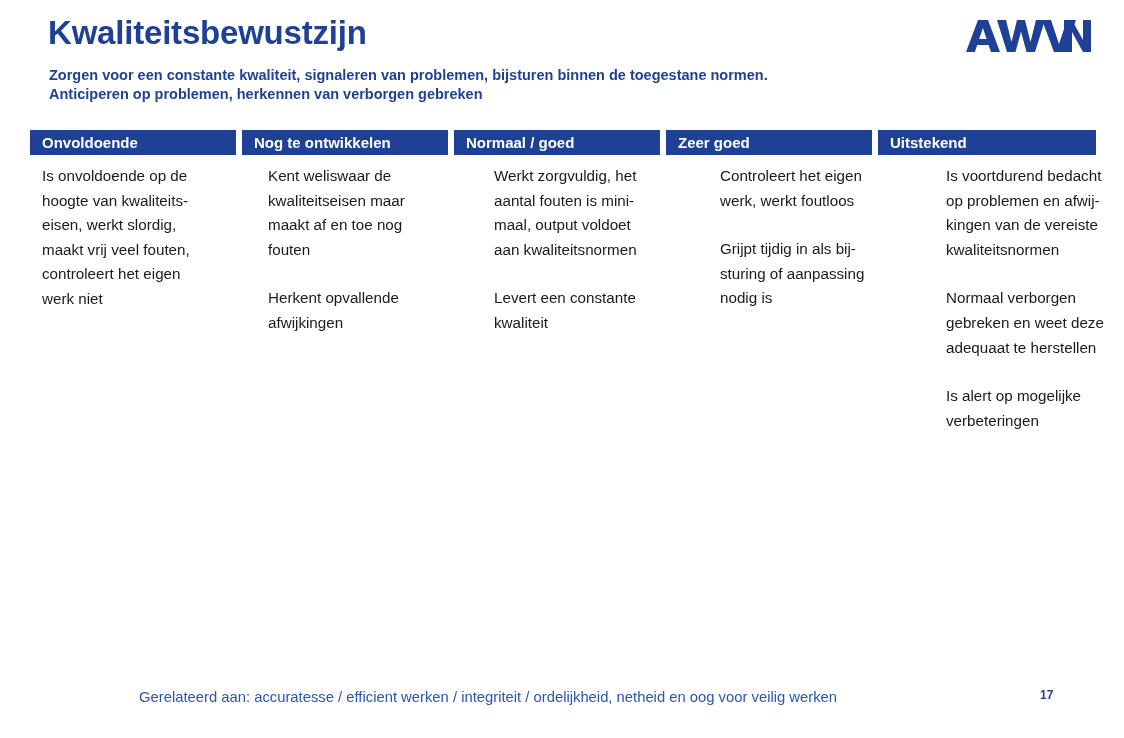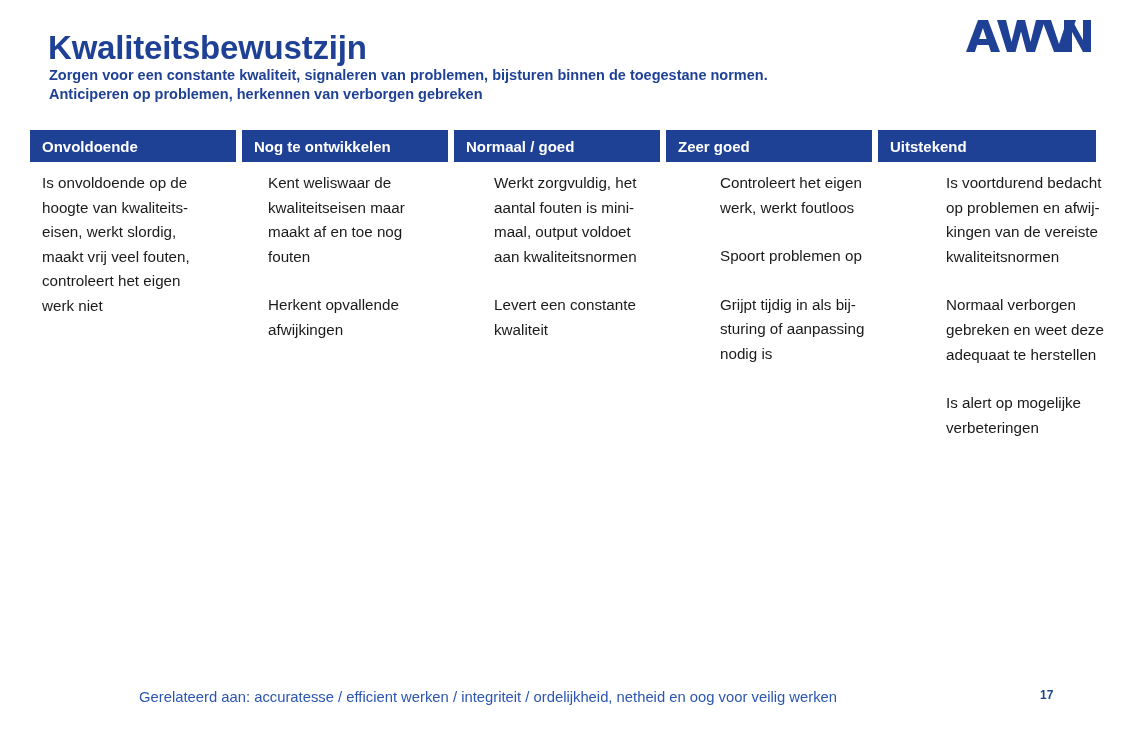--- a/index.html
+++ b/index.html
@@ -18,21 +18,21 @@
   .slide {
     position: absolute;
     inset: 0;
     background: #ffffff;
   }
 
   
   .title {
     position: absolute;
     left: 48px;
-    top: 29px;
+    top: 14px;
     font-size: 33px;
     font-weight: bold;
     color: #1F4195;
     letter-spacing: -0.2px;
     white-space: nowrap;
   }
   .logo {
     position: absolute;
     right: 28px;
     top: 16px;
@@ -54,21 +54,21 @@
   
   .table {
     position: absolute;
     left: 30px;
     top: 130px;
     width: 1064px;
   }
   .header-row {
     display: flex;
     gap: 6px;
-    height: 32px;
+    height: 25px;
   }
   .header-cell {
     background: #1F4195;
     color: #ffffff;
     font-size: 15px;
     font-weight: bold;
     display: flex;
     align-items: center;
     padding-left: 12px;
     box-sizing: border-box;
@@ -166,21 +166,20 @@
         <p class="para">Werkt zorgvuldig, het
 aantal fouten is mini-
 maal, output voldoet
 aan kwaliteitsnormen</p>
         <p class="para">Levert een constante
 kwaliteit</p>
       </div>
       <div class="body-cell">
         <p class="para">Controleert het eigen
 werk, werkt foutloos</p>
-        <p class="para">Spoort problemen op</p>
         <p class="para">Grijpt tijdig in als bij-
 sturing of aanpassing
 nodig is</p>
       </div>
       <div class="body-cell wide">
         <p class="para">Is voortdurend bedacht
 op problemen en afwij-
 kingen van de vereiste
 kwaliteitsnormen</p>
         <p class="para">Normaal verborgen

